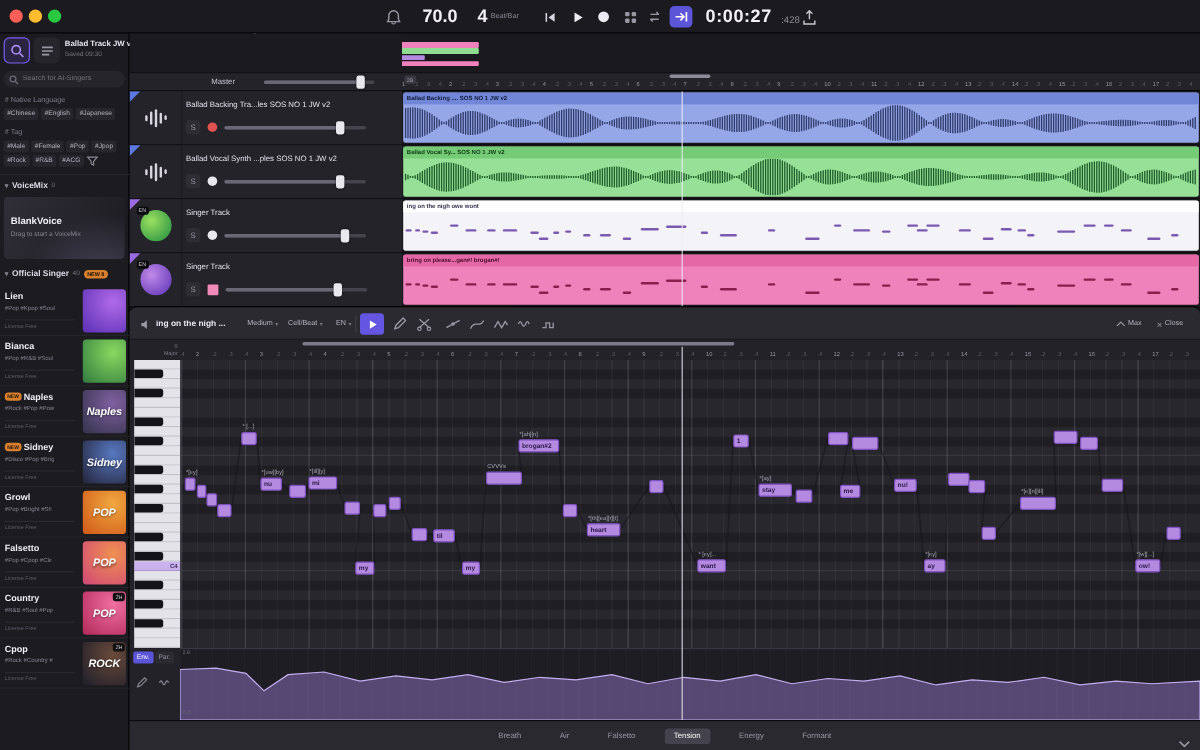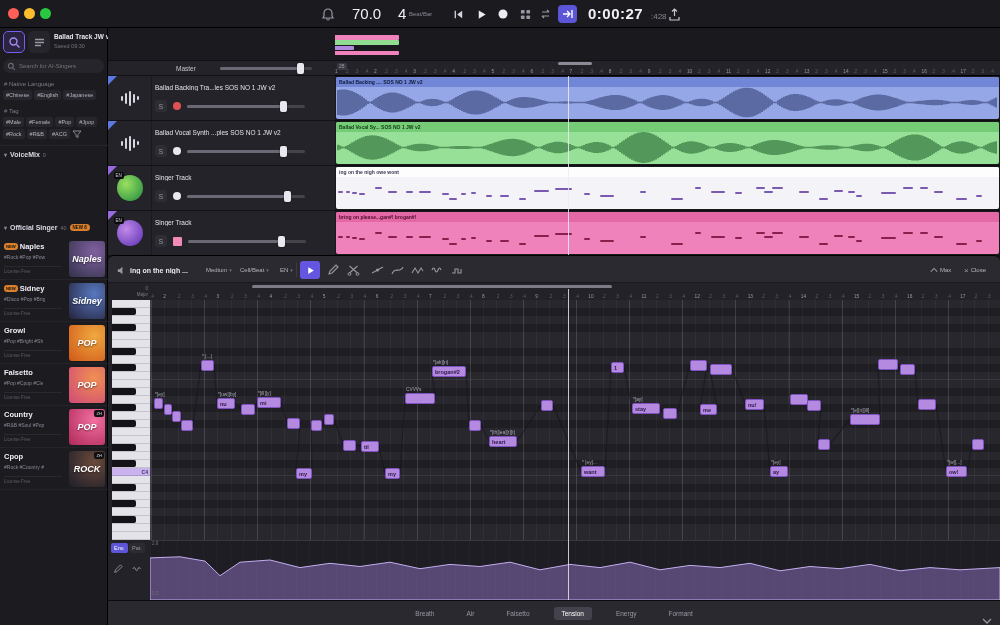--- a/index.html
+++ b/index.html
@@ -3,21 +3,21 @@
 <meta charset="utf-8">
 <style>
   *{margin:0;padding:0;box-sizing:border-box}
   html,body{background:#0b0b0e}
   body{width:1000px;height:625px;font-family:"Liberation Sans",sans-serif;overflow:hidden;position:relative;color:#d8d5e0}
   #app{position:absolute;inset:0;width:1000px;height:625px;background:#141318;overflow:hidden}
 
   
   #topbar{position:absolute;left:0;top:0;width:1000px;height:28px;background:#1b1a1f;border-bottom:1px solid #000}
   .tl{position:absolute;top:8px;width:11px;height:11px;border-radius:50%}
-  .bpm{position:absolute;top:5px;font-size:15px;font-weight:normal;color:#f2f0f6}
+  .bpm{position:absolute;top:5px;font-size:15px;font-weight:bold;color:#f2f0f6}
   .tiny-grey{position:absolute;font-size:6px;color:#8a8794}
   .tbtn{position:absolute;top:6px;width:16px;height:16px;display:flex;align-items:center;justify-content:center}
   #goto-btn{background:#5d55d8;border-radius:4px;top:5px;width:19px;height:18px}
   #time-main{position:absolute;left:588px;top:5px;font-size:15px;font-weight:bold;color:#f2f0f6;letter-spacing:.5px}
   #time-frac{position:absolute;left:651px;top:12px;font-size:8px;color:#8a8794}
 
   
   #sidebar{position:absolute;left:0;top:28px;width:108px;height:597px;background:#1c1b20;border-right:1px solid #000}
   .toolbox{position:absolute;top:3px;width:22px;height:22px;border-radius:5px;background:#26252b;display:flex;align-items:center;justify-content:center}
   #tool-search{left:3px;background:#2a2442;border:1px solid #7a5cf0}
@@ -258,29 +258,49 @@
       </div>
 
     <div class="divline" style="top:117px"></div>
 
     <div class="sec-head" style="top:123px">
       <span class="caret">▾</span>
       <span>VoiceMix</span>
       <span class="sec-count">0</span>
     </div>
 
+    <div id="blankvoice">
+      <div id="bv-title">BlankVoice</div>
+      <div id="bv-sub">Drag to start a VoiceMix</div>
+    </div>
 
     <div class="sec-head" style="top:196px">
       <span class="caret">▾</span>
       <span>Official Singer</span>
       <span class="sec-count">40</span>
       <span class="new-pill">NEW 8</span>
     </div>
 
     <div id="singer-list">
+        <div class="singer">
+          <div class="s-name-row">
+            <div class="s-name">Lien</div>
+          </div>
+          <div class="s-tags">#Pop #Kpop #Soul</div>
+          <div class="s-lic">License Free</div>
+          <div class="s-art" style="background: radial-gradient(circle at 70% 30%, rgb(176, 106, 232), rgb(90, 47, 180));"></div>
+        </div>
+        <div class="singer">
+          <div class="s-name-row">
+            <div class="s-name">Bianca</div>
+          </div>
+          <div class="s-tags">#Pop #R&amp;B #Soul</div>
+          <div class="s-lic">License Free</div>
+          <div class="s-art" style="background: radial-gradient(circle at 70% 30%, rgb(138, 216, 96), rgb(47, 122, 63));"></div>
+        </div>
         <div class="singer">
           <div class="s-name-row">
             <div class="s-new">NEW</div>
             <div class="s-name">Naples</div>
           </div>
           <div class="s-tags">#Rock #Pop #Pow</div>
           <div class="s-lic">License Free</div>
           <div class="s-art" style="background: radial-gradient(circle at 70% 30%, rgb(128, 96, 160), rgb(50, 50, 74));">
             <div class="s-art-text">Naples</div>
           </div>

